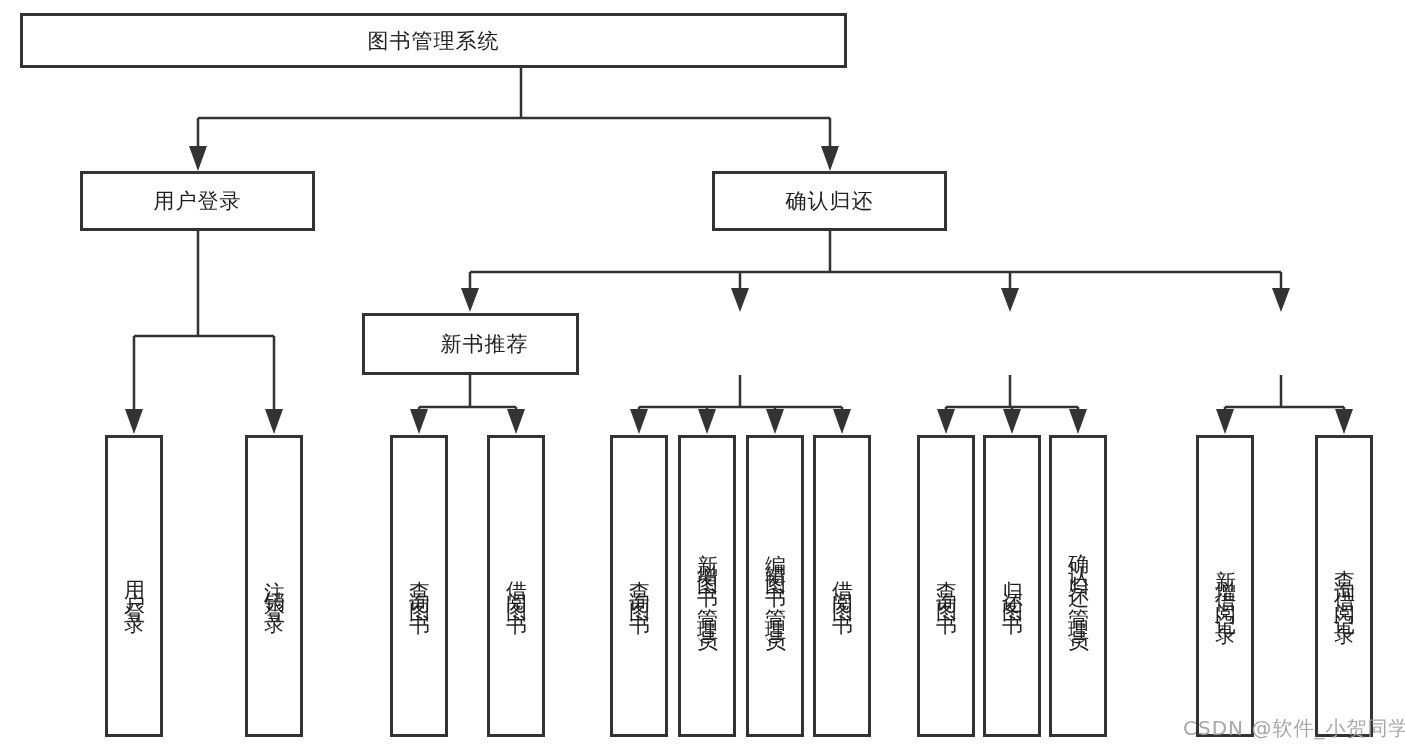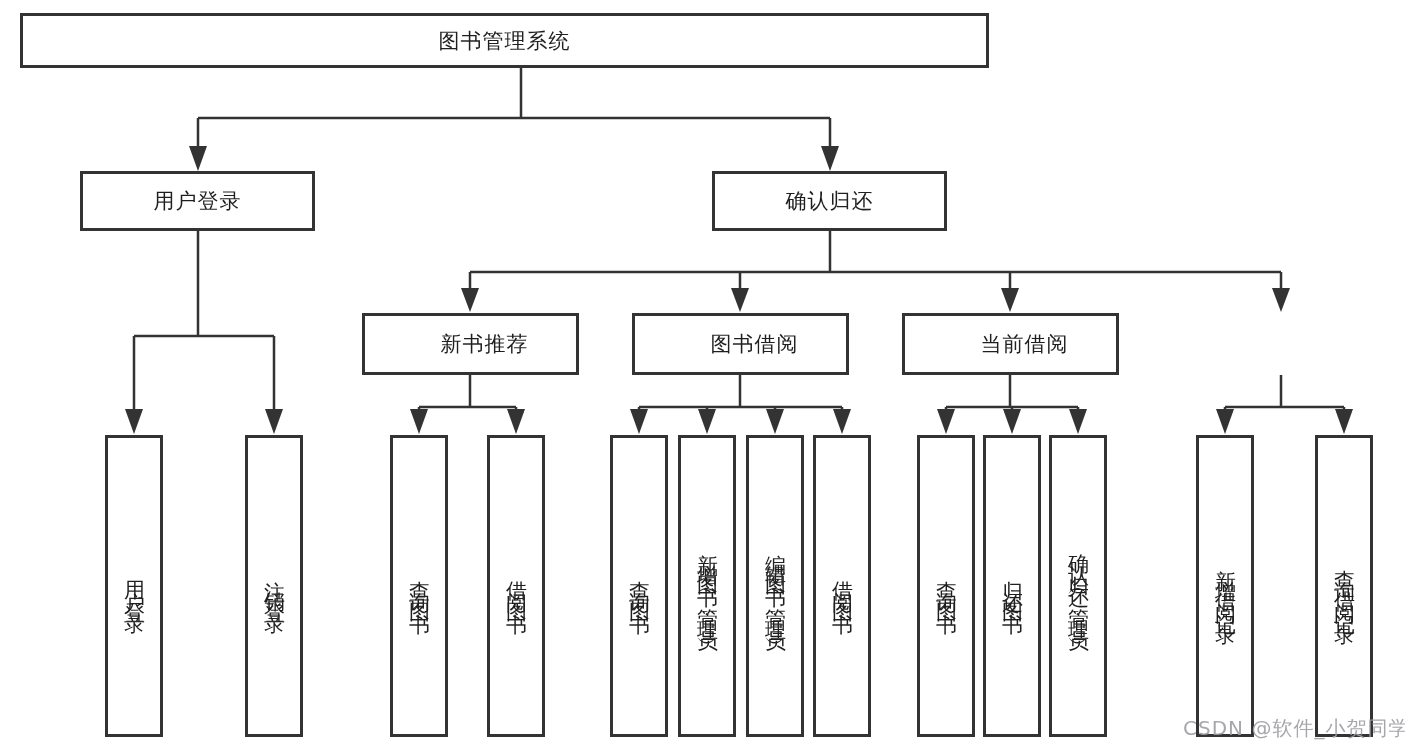--- a/index.html
+++ b/index.html
@@ -18,21 +18,21 @@
     position:absolute;
     box-sizing:border-box;
     border:3px solid #333333;
     background:#ffffff;
     display:flex;align-items:center;justify-content:center;
     color:#1f1f1f;
     font-size:21px;
     letter-spacing:1px;
     white-space:nowrap;
   }
-  .root{left:20px;top:13px;width:969px;height:55px;font-size:21px;}
+  .root{left:20px;top:13px;width:827px;height:55px;font-size:21px;}
   .l2{top:171px;width:235px;height:60px;}
   .l3{top:313px;width:217px;height:62px;padding-left:28px;}
   .leaf{top:435px;width:58px;height:302px;}
   .vtext{
     writing-mode:vertical-lr;
     text-orientation:mixed;
     letter-spacing:11px;
     font-size:21px;
     color:#1f1f1f;
     line-height:1;
@@ -90,22 +90,20 @@
     <polygon class="arrow" points="1216,409 1234,409 1225,434"></polygon>
     <polygon class="arrow" points="1335,409 1353,409 1344,434"></polygon>
   </svg>
 
   <div class="box root">图书管理系统</div>
 
   <div class="box l2" style="left:80px">用户登录</div>
   <div class="box l2" style="left:712px">确认归还</div>
 
   <div class="box l3" style="left:362px">新书推荐</div>
-  <div class="box l3" style="left:632px">图书借阅</div>
-  <div class="box l3" style="left:902px">当前借阅</div>
 
   <div class="box leaf" style="left:105px">
     <span class="vtext">用户登录</span>
   </div>
   <div class="box leaf" style="left:245px">
     <span class="vtext">注销登录</span>
   </div>
 
   <div class="box leaf" style="left:390px">
     <span class="vtext">查询图书</span>

